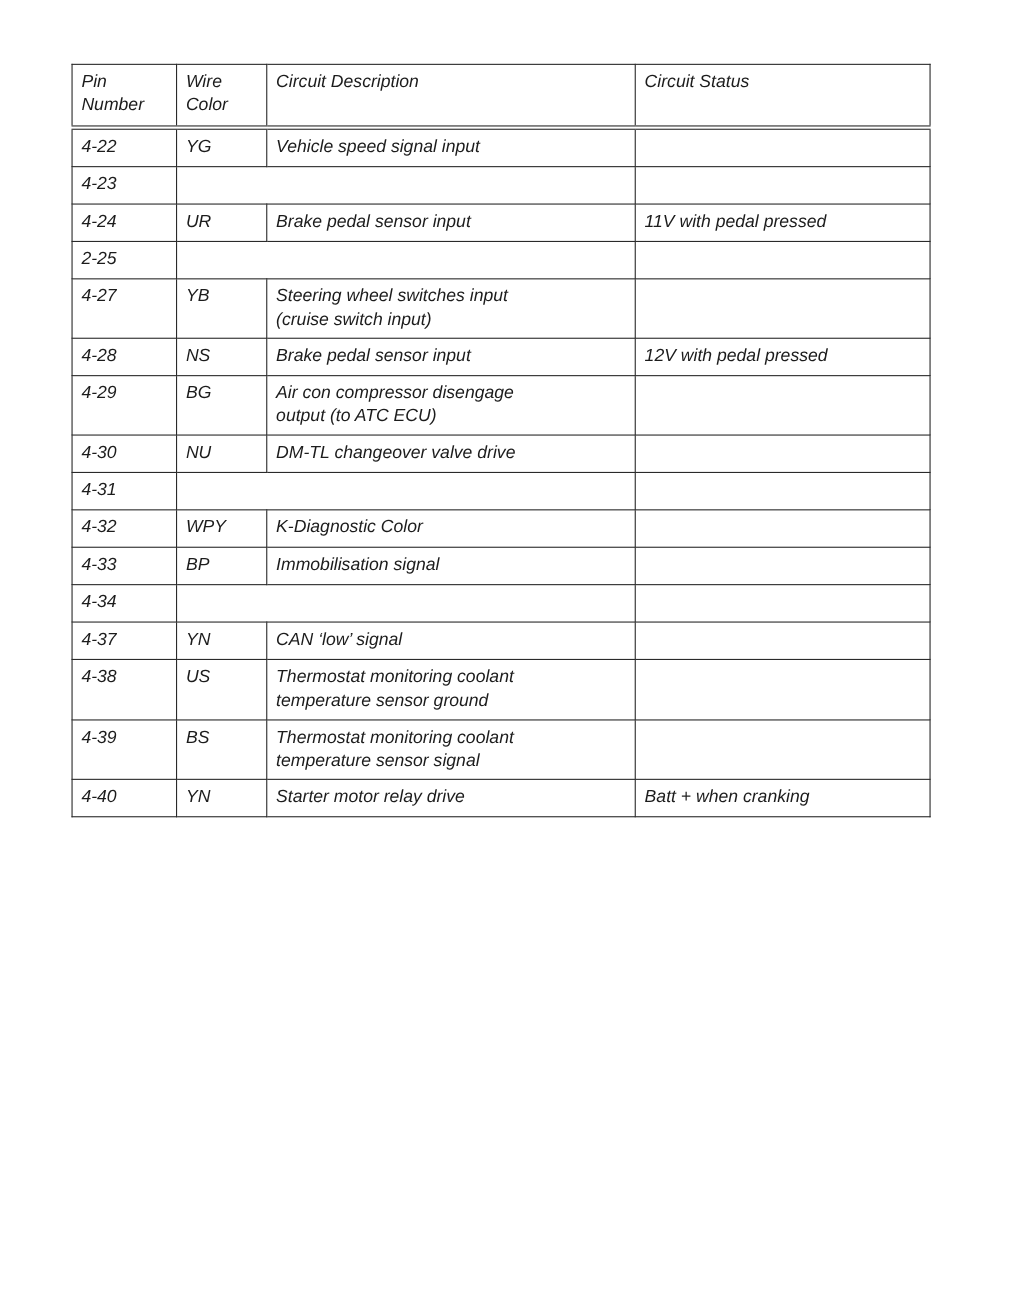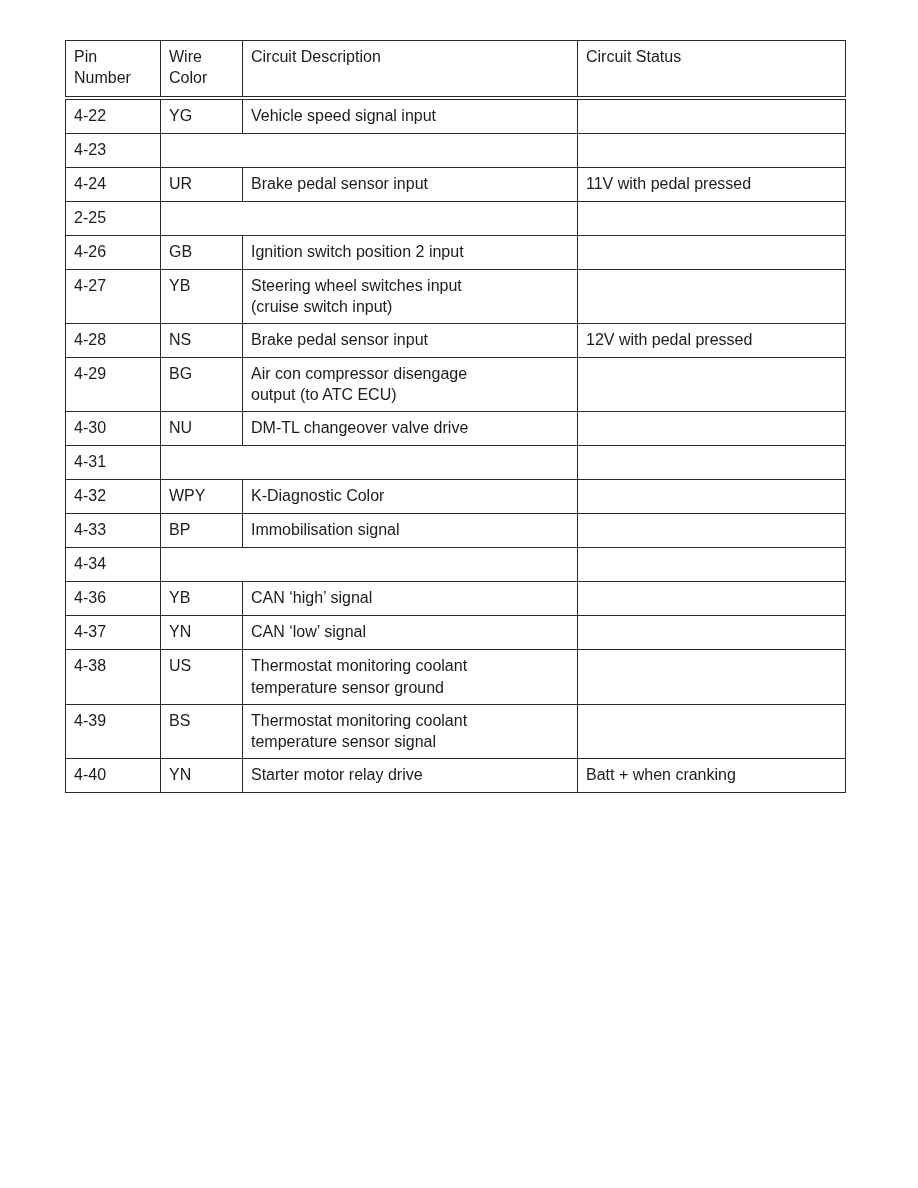--- a/index.html
+++ b/index.html
@@ -12,26 +12,27 @@
     width: 918px;
     height: 1188px;
     background: #ffffff;
     font-family: "Liberation Sans", "DejaVu Sans", sans-serif;
     color: #1c1c1c;
     overflow: hidden;
   }
   table.pinout {
     position: absolute;
     left: 65px;
-    top: 40px;
+    top: 58px;
     width: 780px;
     border-collapse: collapse;
     table-layout: fixed;
     font-size: 16px;
     line-height: 1.32;
+    font-style: italic;
   }
   table.pinout col.col-pin    { width: 95px;  }
   table.pinout col.col-color  { width: 82px;  }
   table.pinout col.col-desc   { width: 335px; }
   table.pinout col.col-status { width: 268px; }
   table.pinout th,
   table.pinout td {
     border: 1.5px solid #2a2a2a;
     padding: 5px 8px 6px 8px;
     vertical-align: top;
@@ -84,26 +85,20 @@
           <td>UR</td>
           <td>Brake pedal sensor input</td>
           <td>11V with pedal pressed</td>
         </tr>
         <tr>
           <td>2-25</td>
           <td colspan="2"></td>
           <td></td>
         </tr>
         <tr>
-          <td>4-26</td>
-          <td>GB</td>
-          <td>Ignition switch position 2 input</td>
-          <td></td>
-        </tr>
-        <tr>
           <td>4-27</td>
           <td>YB</td>
           <td>Steering wheel switches input
 (cruise switch input)</td>
           <td></td>
         </tr>
         <tr>
           <td>4-28</td>
           <td>NS</td>
           <td>Brake pedal sensor input</td>
@@ -138,26 +133,20 @@
           <td>BP</td>
           <td>Immobilisation signal</td>
           <td></td>
         </tr>
         <tr>
           <td>4-34</td>
           <td colspan="2"></td>
           <td></td>
         </tr>
         <tr>
-          <td>4-36</td>
-          <td>YB</td>
-          <td>CAN ‘high’ signal</td>
-          <td></td>
-        </tr>
-        <tr>
           <td>4-37</td>
           <td>YN</td>
           <td>CAN ‘low’ signal</td>
           <td></td>
         </tr>
         <tr>
           <td>4-38</td>
           <td>US</td>
           <td>Thermostat monitoring coolant
 temperature sensor ground</td>

